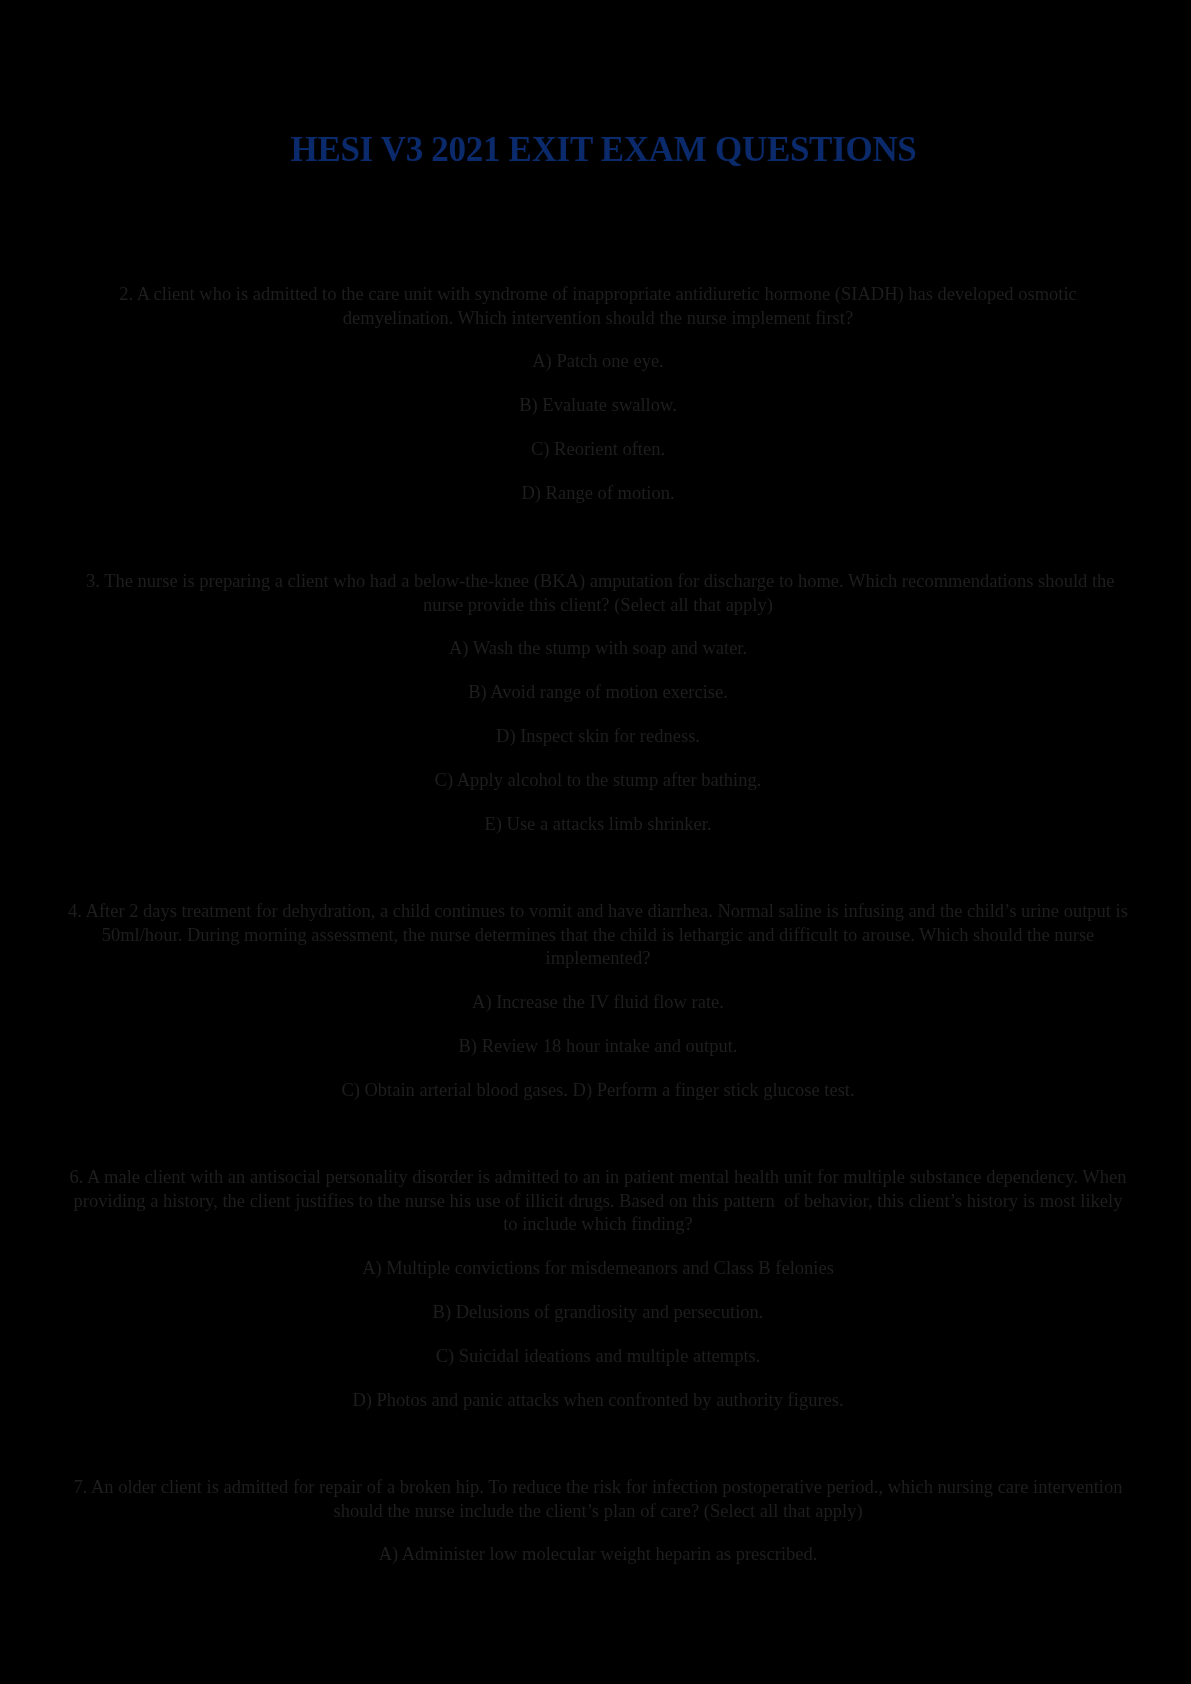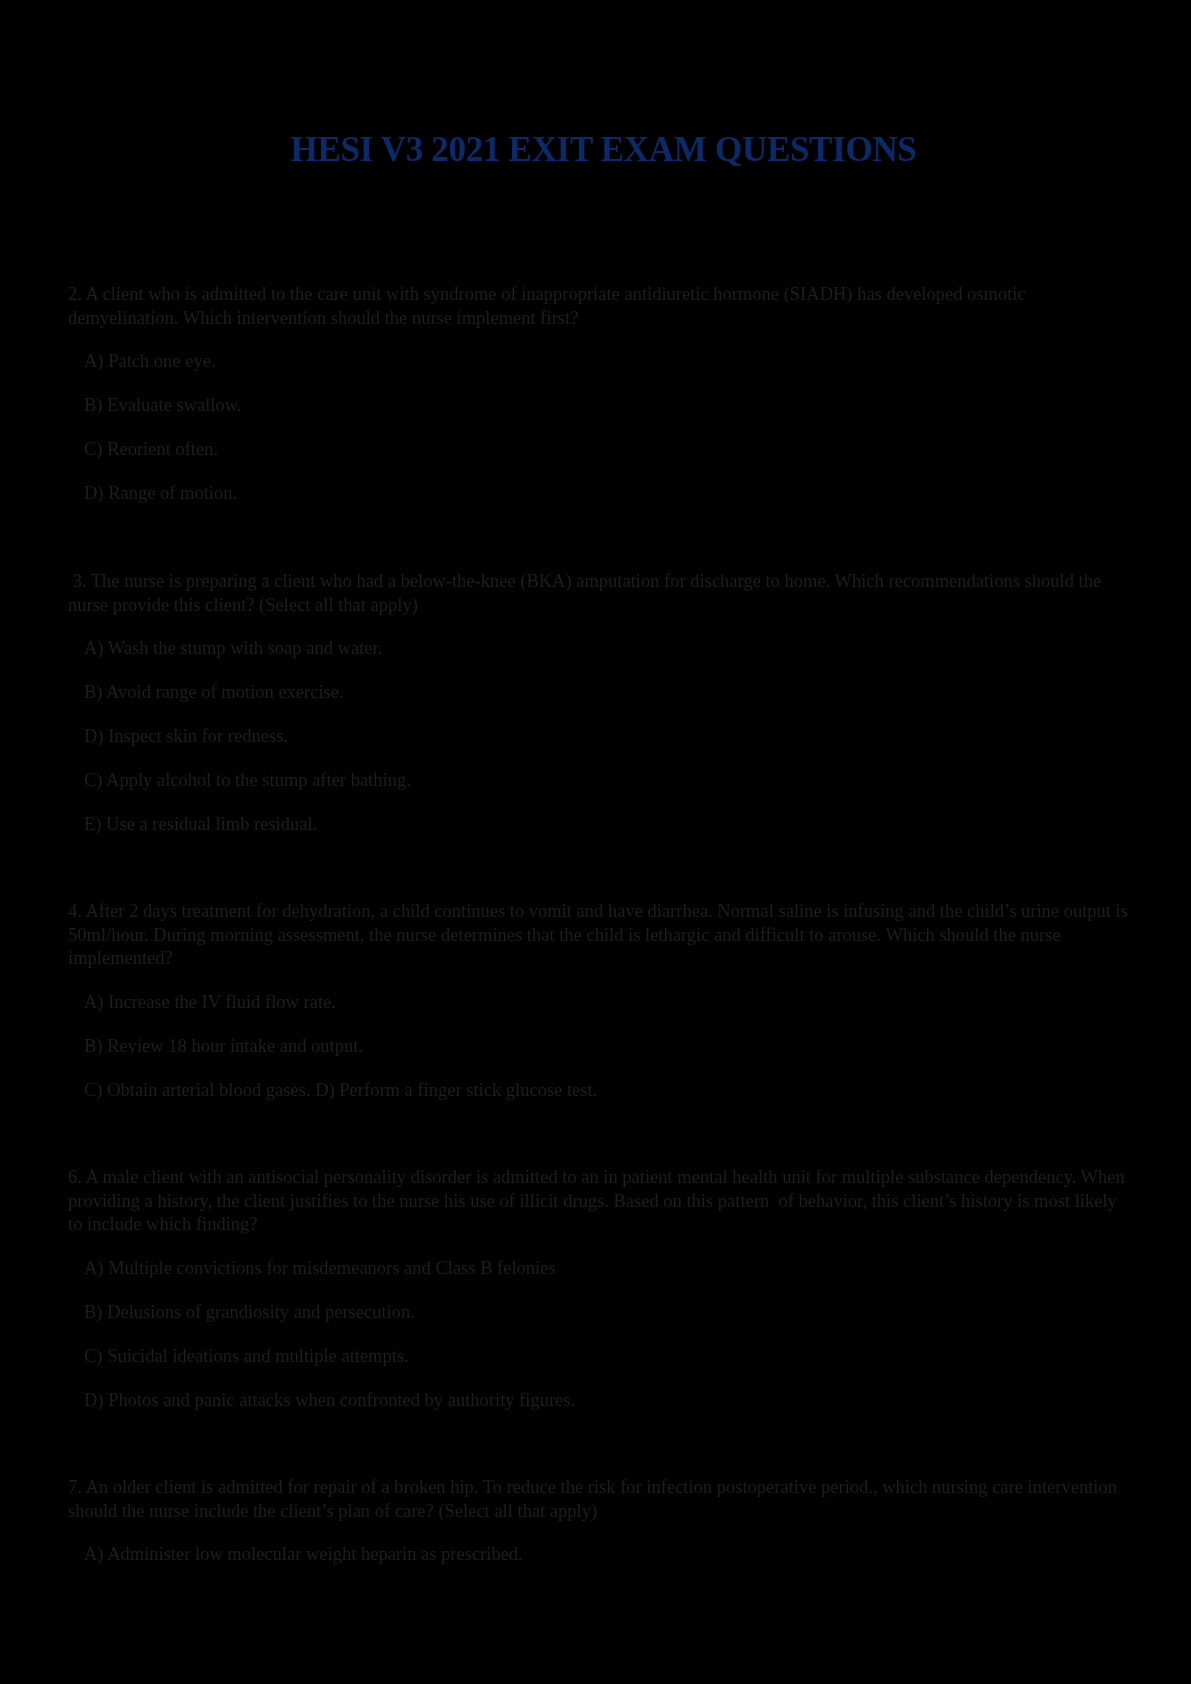--- a/index.html
+++ b/index.html
@@ -34,20 +34,21 @@
       line-height: 40px;
       margin: 0;
       padding-left: 8px;
     }
     .question {
       position: absolute;
       left: 68px;
       width: 1060px;
       color: #1e1e1e;
       font-size: 18.5px;
+      text-align: center;
     }
     .q-stem {
       margin: 0;
       line-height: 23.5px;
       white-space: pre-wrap;
     }
     .options {
       list-style: none;
       margin: 16px;
       padding: 0;
@@ -78,21 +79,21 @@
     </ul>
   </section>
 
   <section class="question" style="top:570px;">
     <p class="q-stem"> 3. The nurse is preparing a client who had a below-the-knee (BKA) amputation for discharge to home. Which recommendations should the nurse provide this client? (Select all that apply)</p>
     <ul class="options">
       <li class="option">A) Wash the stump with soap and water.</li>
       <li class="option">B) Avoid range of motion exercise.</li>
       <li class="option">D) Inspect skin for redness.</li>
       <li class="option">C) Apply alcohol to the stump after bathing.</li>
-      <li class="option">E) Use a residual limb residual.</li>
+      <li class="option">E) Use a attacks limb shrinker.</li>
     </ul>
   </section>
 
   <section class="question" style="top:900px;">
     <p class="q-stem">4. After 2 days treatment for dehydration, a child continues to vomit and have diarrhea. Normal saline is infusing and the child’s urine output is 50ml/hour. During morning assessment, the nurse determines that the child is lethargic and difficult to arouse. Which should the nurse implemented?</p>
     <ul class="options">
       <li class="option">A) Increase the IV fluid flow rate.</li>
       <li class="option">B) Review 18 hour intake and output.</li>
       <li class="option">C) Obtain arterial blood gases. D) Perform a finger stick glucose test.</li>
     </ul>

